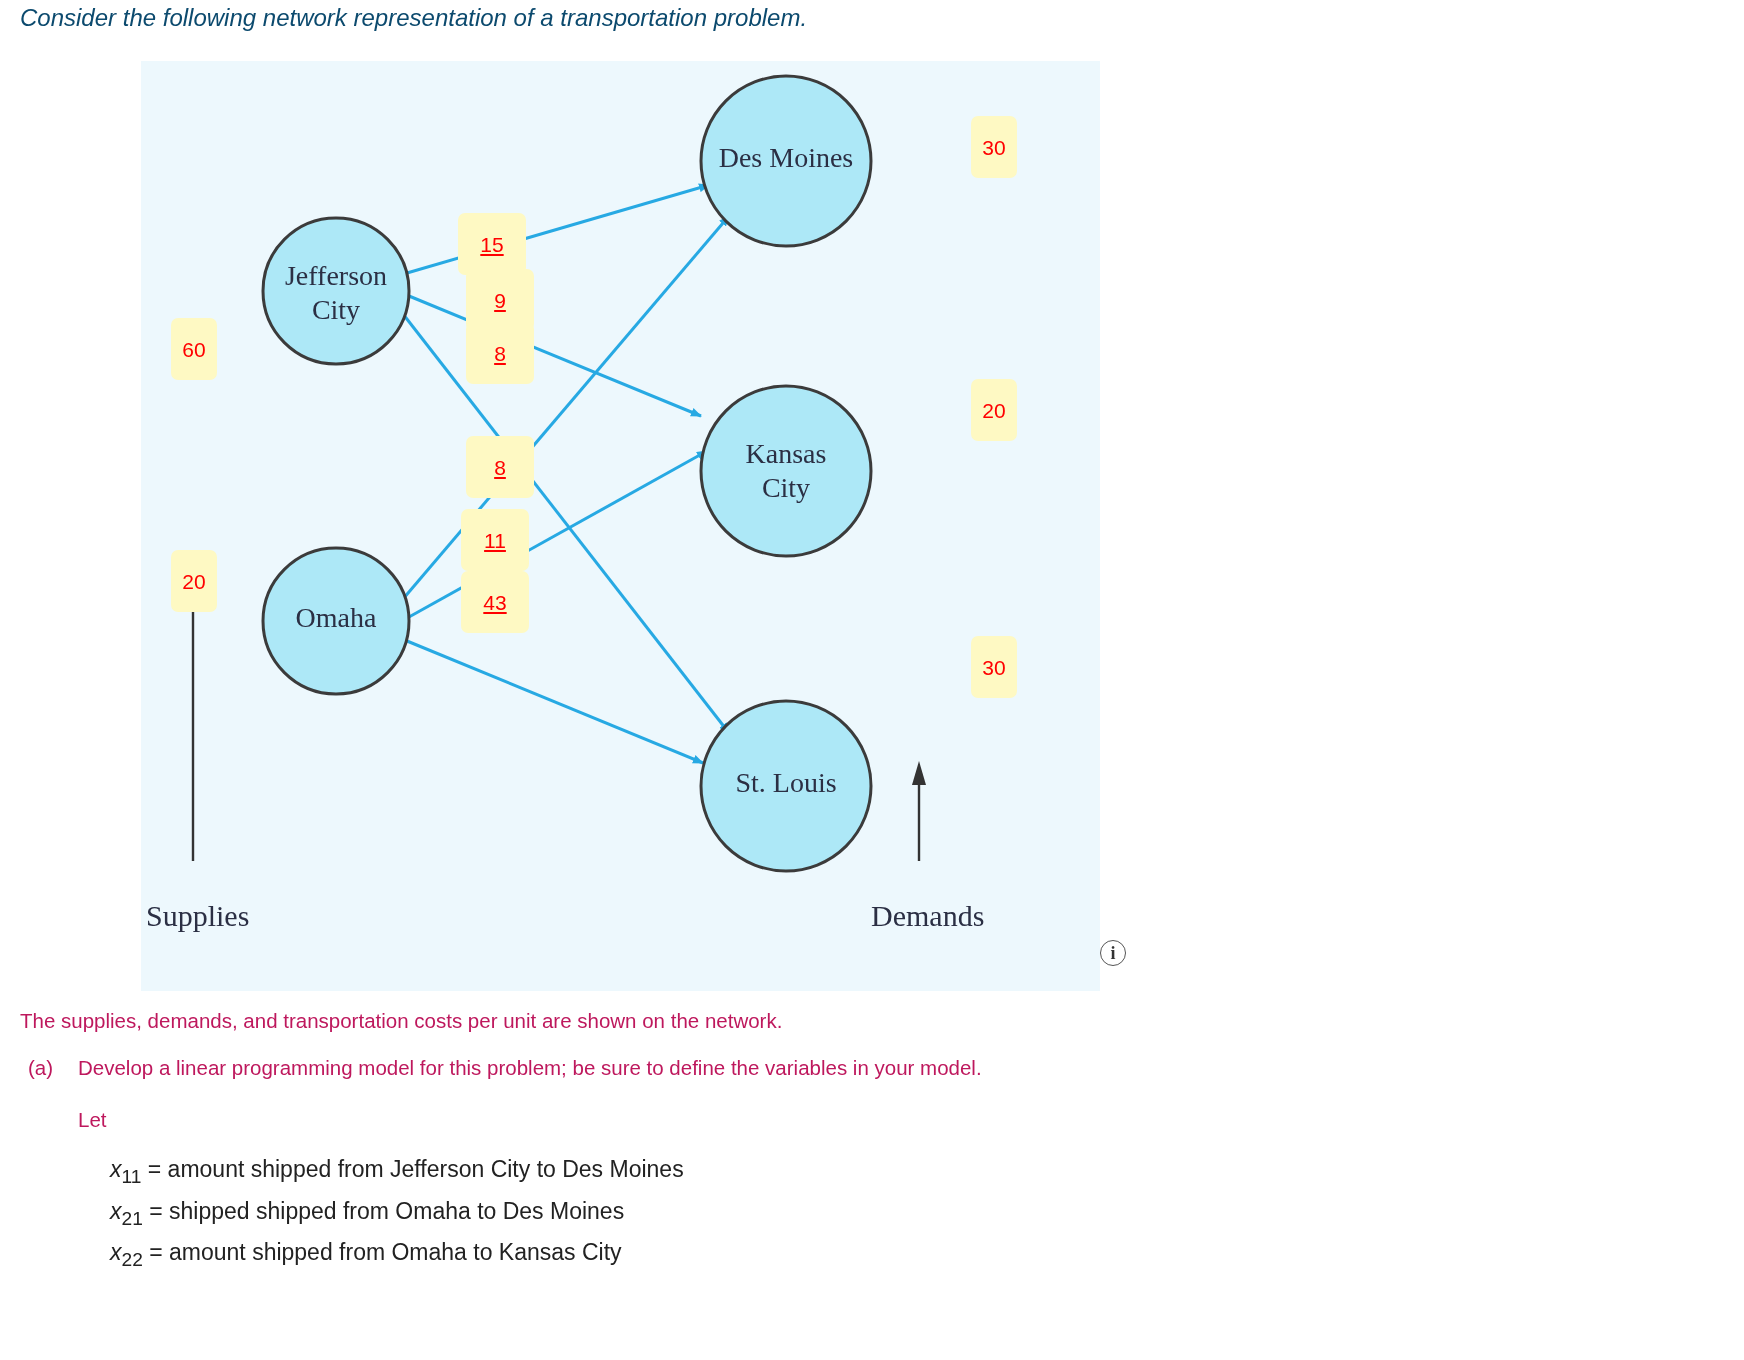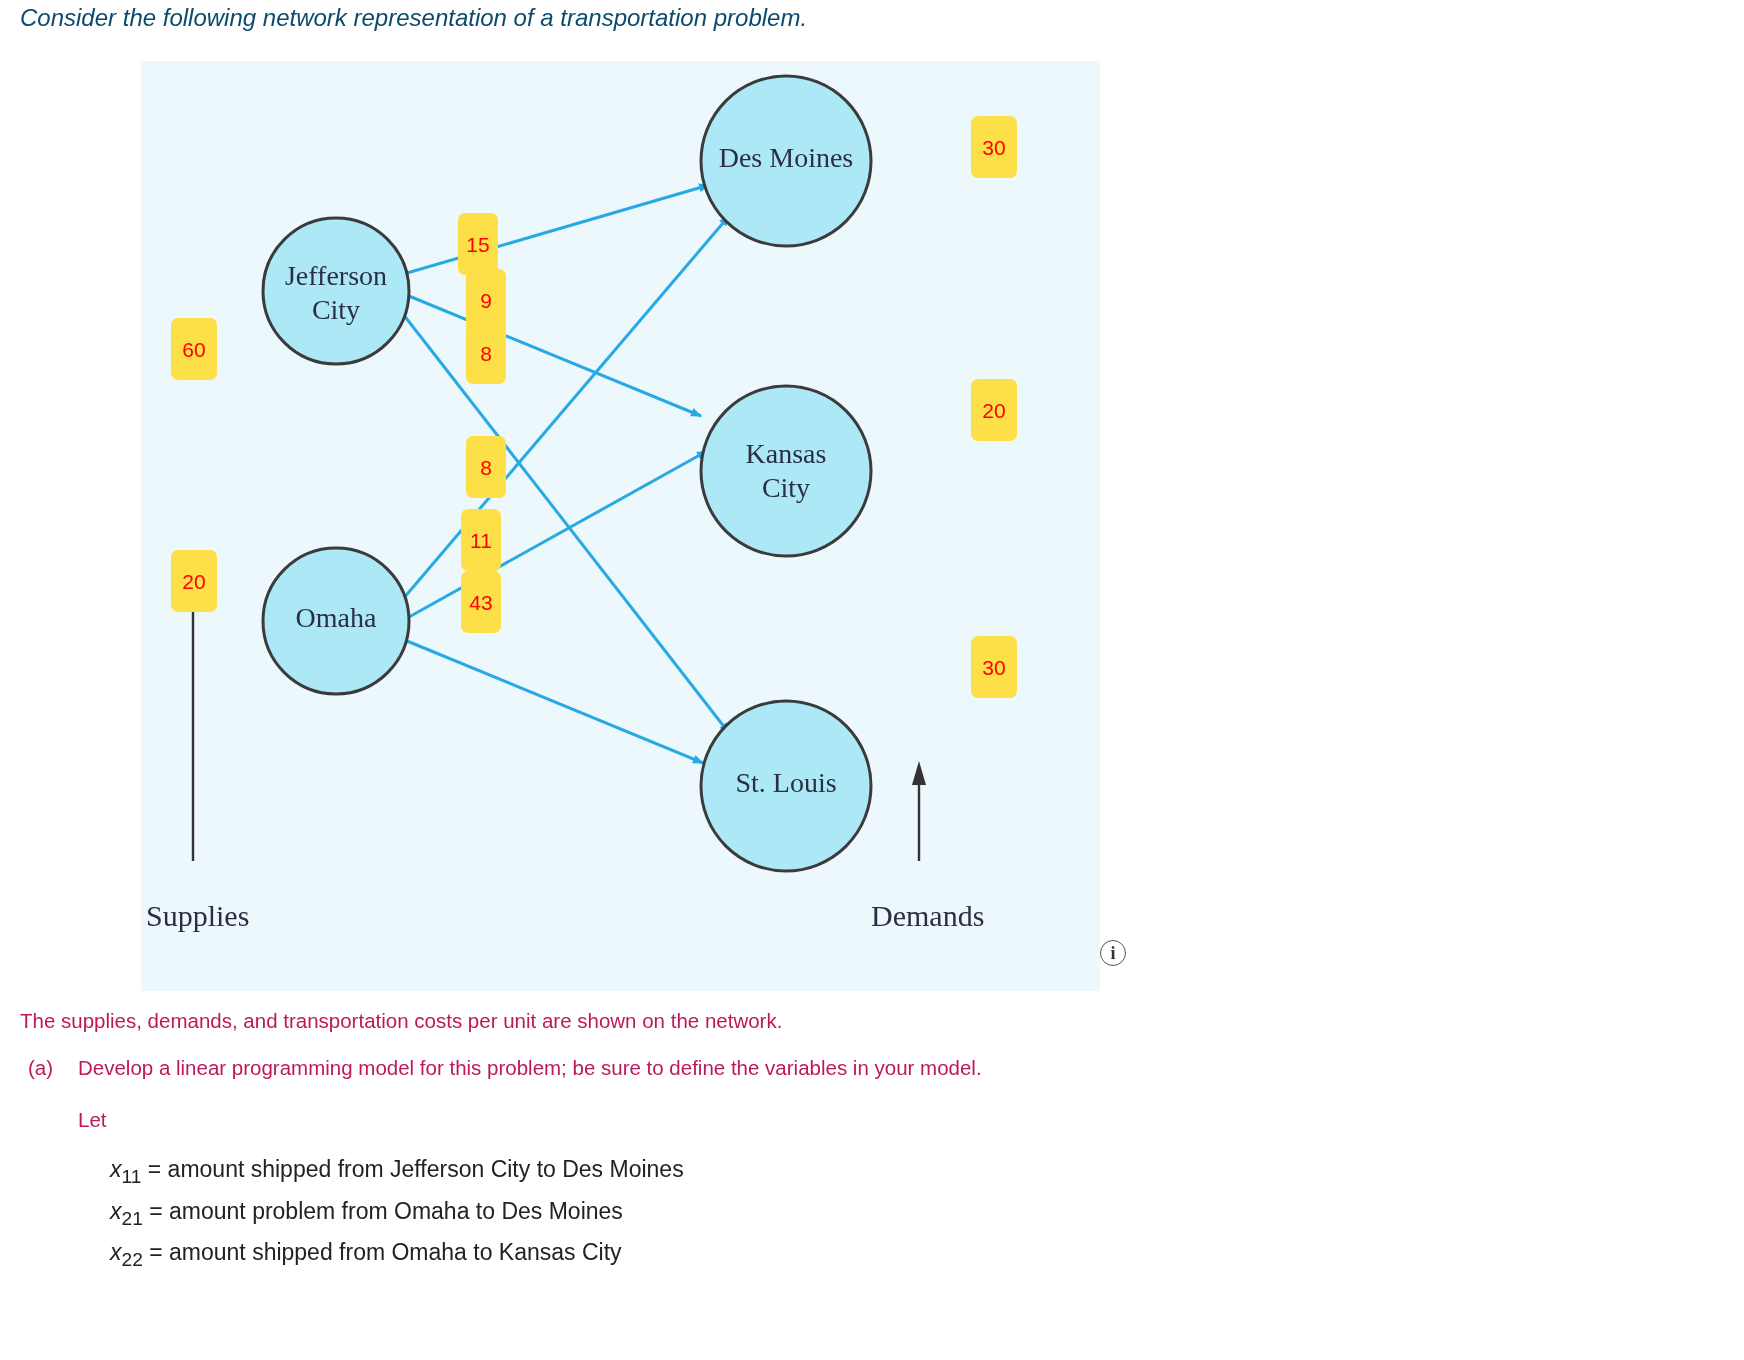--- a/index.html
+++ b/index.html
@@ -69,34 +69,34 @@
   }
   .axis-text {
     font-family: "Liberation Serif", serif;
     font-size: 30px;
     fill: #2b2f44;
   }
 
   
   .chip {
     position: absolute;
-    background: #fde047;
+    background: #fef9c3;
     border-radius: 7px;
     color: #ff0000;
     font-family: "Liberation Sans", sans-serif;
     font-size: 21px;
     line-height: 1;
     display: flex;
     align-items: center;
     justify-content: center;
     box-sizing: border-box;
   }
   .chip.supply  { width: 46px; height: 62px; margin-top: 11px; }
   .chip.demand  { width: 46px; height: 62px; }
-  .chip.cost    { width: 40px; height: 62px; }
+  .chip.cost    { width: 68px; height: 62px; text-decoration: underline; }
 
   .info-icon {
     position: absolute;
     left: 1100px;
     top: 940px;
     width: 26px;
     height: 26px;
     border: 1.6px solid #555;
     border-radius: 50%;
     color: #333;
@@ -237,19 +237,19 @@
 
 <div class="prose-line" id="let-line">Let</div>
 
 <div id="definitions">
   <div class="def-row">
     <span class="var">x</span><sub>11</sub>
     <span>= amount shipped from Jefferson City to Des Moines</span>
   </div>
   <div class="def-row">
     <span class="var">x</span><sub>21</sub>
-    <span>= amount problem from Omaha to Des Moines</span>
+    <span>= shipped shipped from Omaha to Des Moines</span>
   </div>
   <div class="def-row">
     <span class="var">x</span><sub>22</sub>
     <span>= amount shipped from Omaha to Kansas City</span>
   </div>
 </div>
 
 </body></html>

